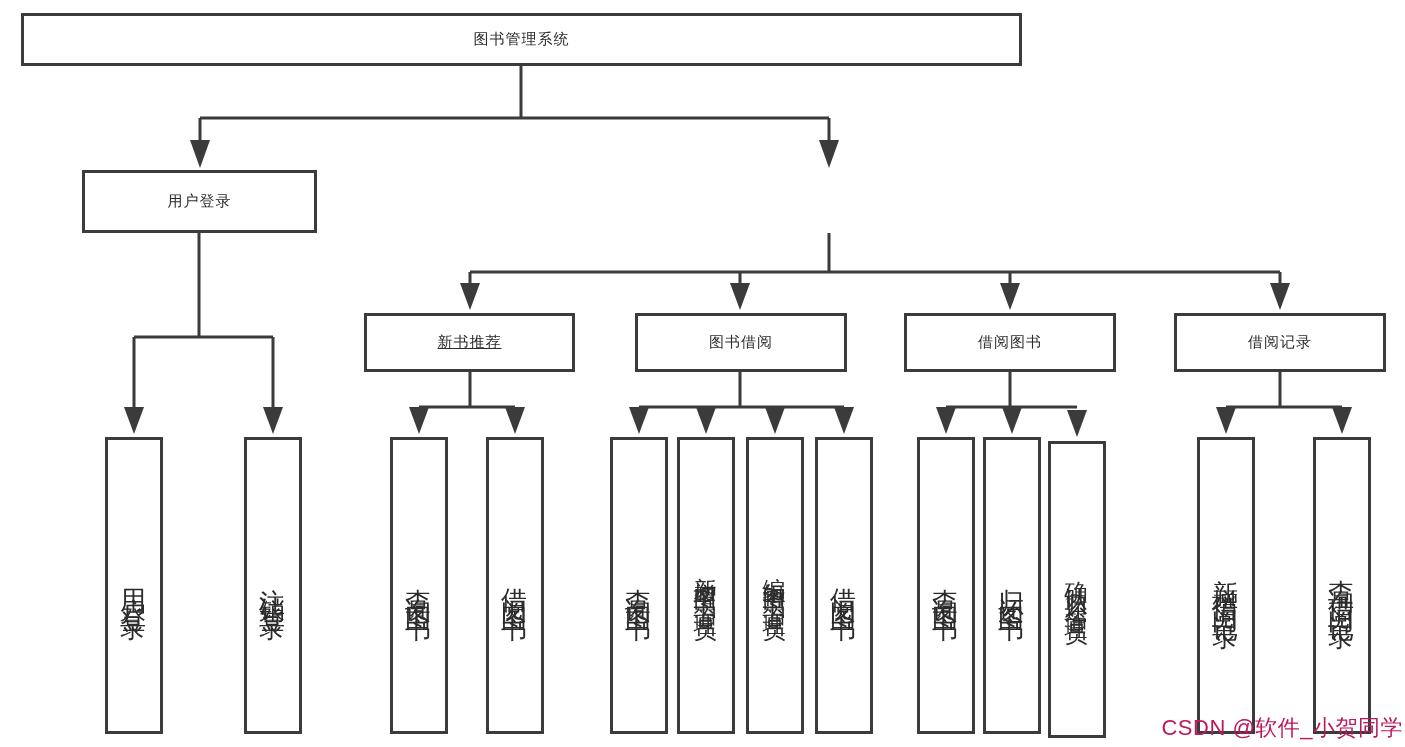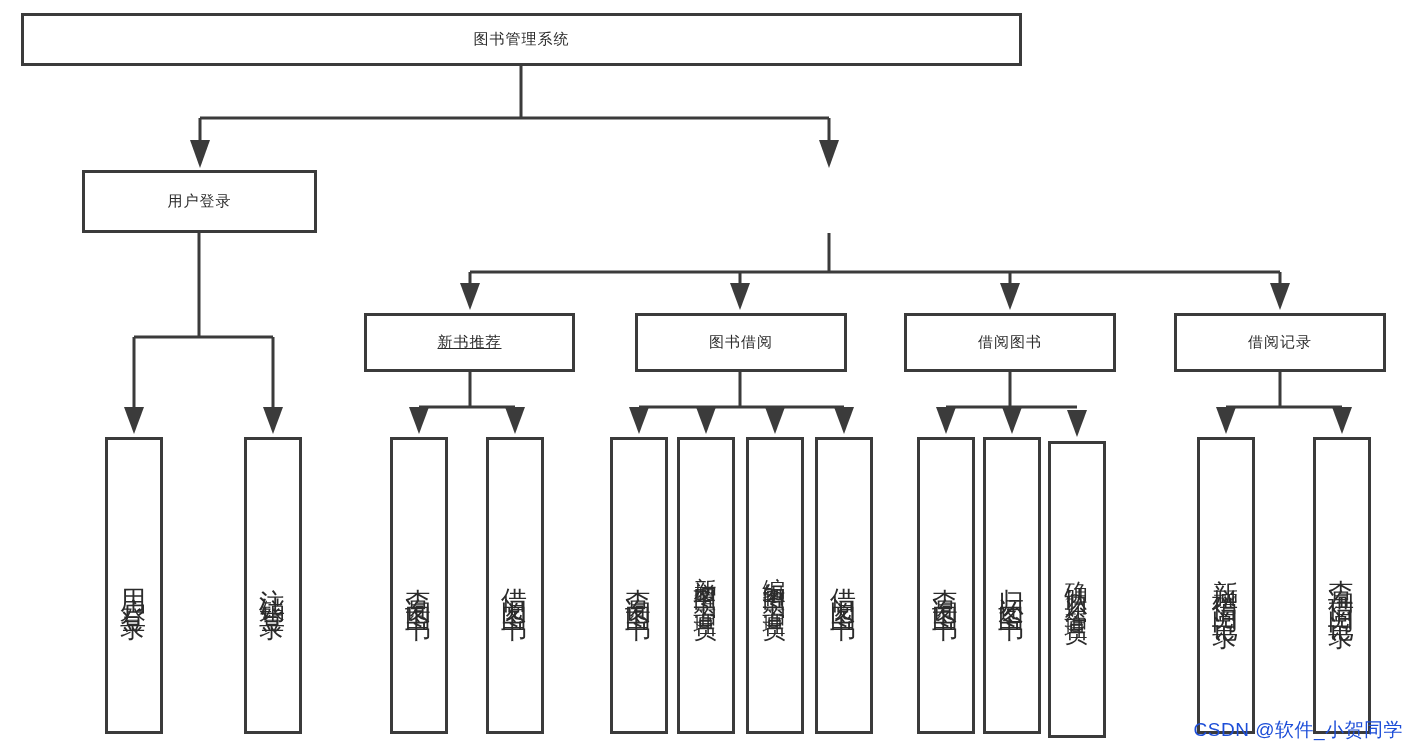--- a/index.html
+++ b/index.html
@@ -42,22 +42,22 @@
     letter-spacing: 9px;
   }
   .leaf.long span {
     font-size: 23px;
     letter-spacing: 6px;
   }
   .watermark {
     position: absolute;
     right: 2px;
     bottom: 4px;
-    font-size: 19px;
-    color: #1d4ed8;
+    font-size: 22px;
+    color: #be185d;
     z-index: 5;
     letter-spacing: 0.5px;
   }
 </style>
 </head>
 <body>
 
 <div class="canvas">
 
   <svg class="connectors" viewBox="0 0 1405 747" xmlns="http://www.w3.org/2000/svg">

